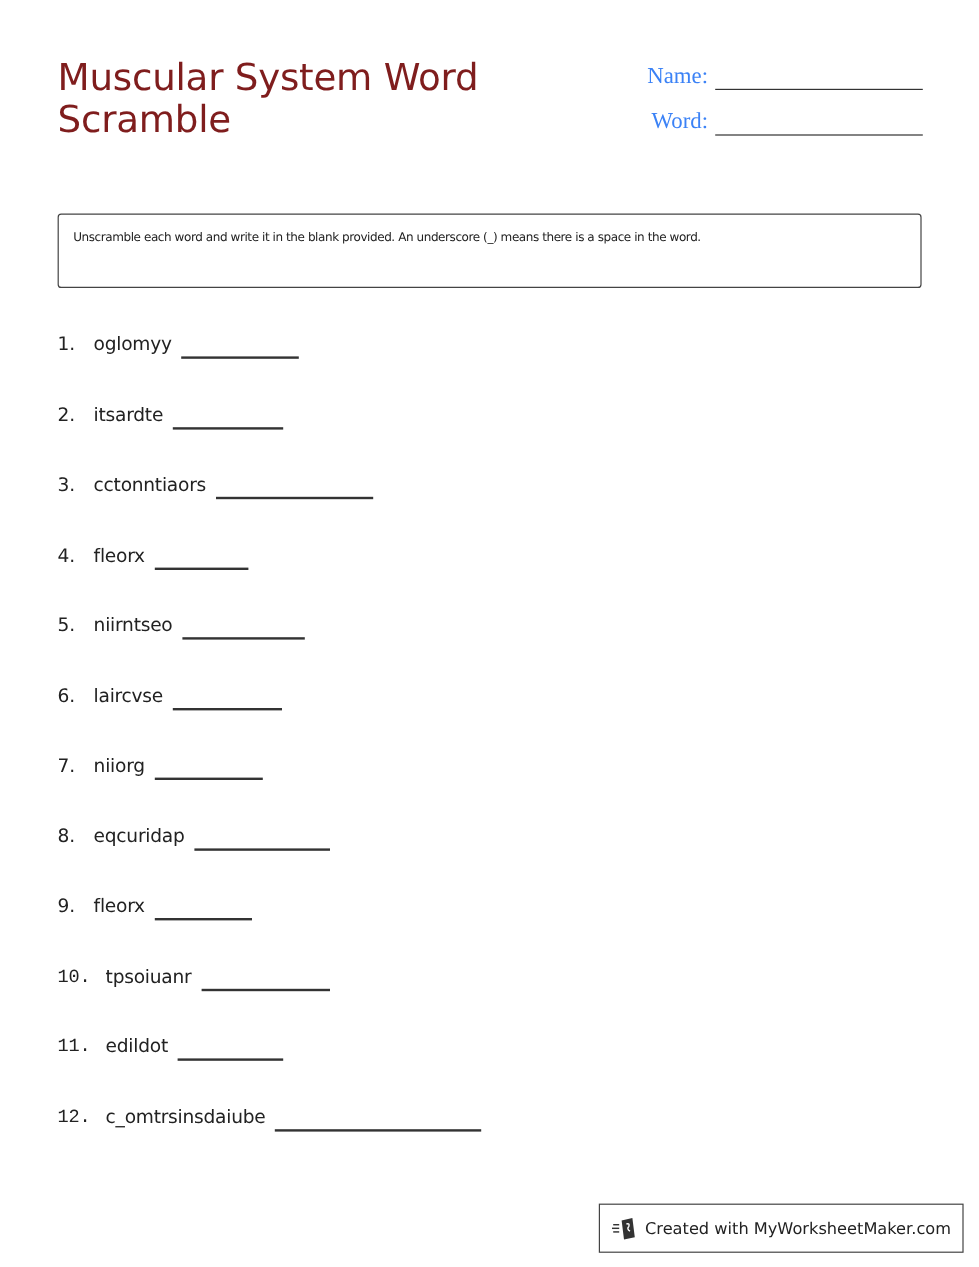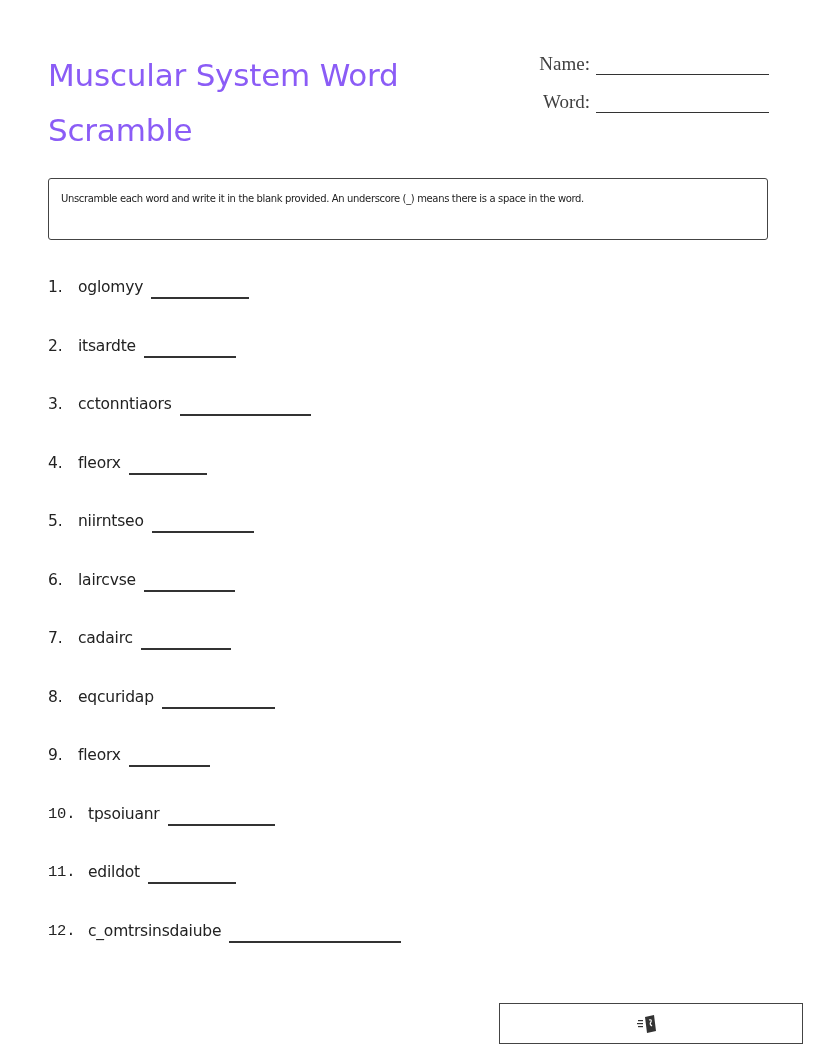--- a/index.html
+++ b/index.html
@@ -1,18 +1,18 @@
 <!DOCTYPE html>
 <html><head>
 <meta charset="utf-8">
 <style>
   html, body { margin: 0; padding: 0; background: #ffffff; }
   body { width: 816px; height: 1056px; position: relative; overflow: hidden; color: #222; font-family: "DejaVu Sans", sans-serif; }
-  .title { position: absolute; left: 48px; top: 48px; width: 420px; font-size: 31px; line-height: 55px; font-weight: normal; color: #8b5cf6; letter-spacing: -0.2px; margin: 0; }
-  .field { position: absolute; font-family: "Liberation Serif", serif; font-size: 19px; color: #404040; display: flex; align-items: flex-end; }
+  .title { position: absolute; left: 48px; top: 48px; width: 420px; font-size: 31px; line-height: 35px; font-weight: normal; color: #7f1d1d; letter-spacing: -0.2px; margin: 0; }
+  .field { position: absolute; font-family: "Liberation Serif", serif; font-size: 19px; color: #3b82f6; display: flex; align-items: flex-end; }
   .field .label { text-align: right; width: 60px; margin-right: 6px; }
   .field .line { width: 173px; border-bottom: 1.3px solid #333; height: 22px; }
   .instructions { position: absolute; left: 48px; top: 178px; width: 694px; height: 42px; border: 1.3px solid #444; border-radius: 3px; padding: 9px 12px; font-size: 10px; line-height: 22px; color: #222; letter-spacing: -0.35px; }
   .item { position: absolute; left: 48px; display: flex; align-items: flex-end; font-size: 15.5px; color: #222; letter-spacing: -0.2px; }
   .item .num { display: inline-block; width: 30px; }
   .item .num.wide { width: 40px; font-family: Liberation Mono, monospace; }
   .item .blank { display: inline-block; border-bottom: 2px solid #333; height: 12px; margin-left: 8px; margin-bottom: -3px; }
   .footer { position: absolute; left: 499px; top: 1003px; width: 304px; height: 41px; border: 1.3px solid #444; display: flex; align-items: center; justify-content: center; font-size: 13.5px; color: #222; box-sizing: border-box; }
   .footer svg { margin-right: 6px; }
 </style>
@@ -58,21 +58,21 @@
       <span>niirntseo</span>
       <span class="blank" style="width: 102px;"></span>
     </div>
     <div class="item" style="top: 571px;">
       <span class="num">6.</span>
       <span>laircvse</span>
       <span class="blank" style="width: 91px;"></span>
     </div>
     <div class="item" style="top: 629px;">
       <span class="num">7.</span>
-      <span>cadairc</span>
+      <span>niiorg</span>
       <span class="blank" style="width: 90px;"></span>
     </div>
     <div class="item" style="top: 688px;">
       <span class="num">8.</span>
       <span>eqcuridap</span>
       <span class="blank" style="width: 113px;"></span>
     </div>
     <div class="item" style="top: 746px;">
       <span class="num">9.</span>
       <span>fleorx</span>
@@ -98,13 +98,14 @@
 <div class="footer">
   <svg width="22" height="20" viewBox="0 0 22 20">
     <g fill="#333">
       <rect x="1" y="6" width="5" height="1.2"></rect>
       <rect x="0" y="9" width="6" height="1.2"></rect>
       <rect x="1" y="12" width="5" height="1.2"></rect>
       <path d="M8 3 L17 1 L19 17 L10 19 Z" fill="#333"></path>
       <path d="M12 6 Q15 5 14 8 Q12 10 15 12" stroke="#fff" stroke-width="1.2" fill="none"></path>
     </g>
   </svg>
+  <span>Created with MyWorksheetMaker.com</span>
 </div>
 
 </body></html>

